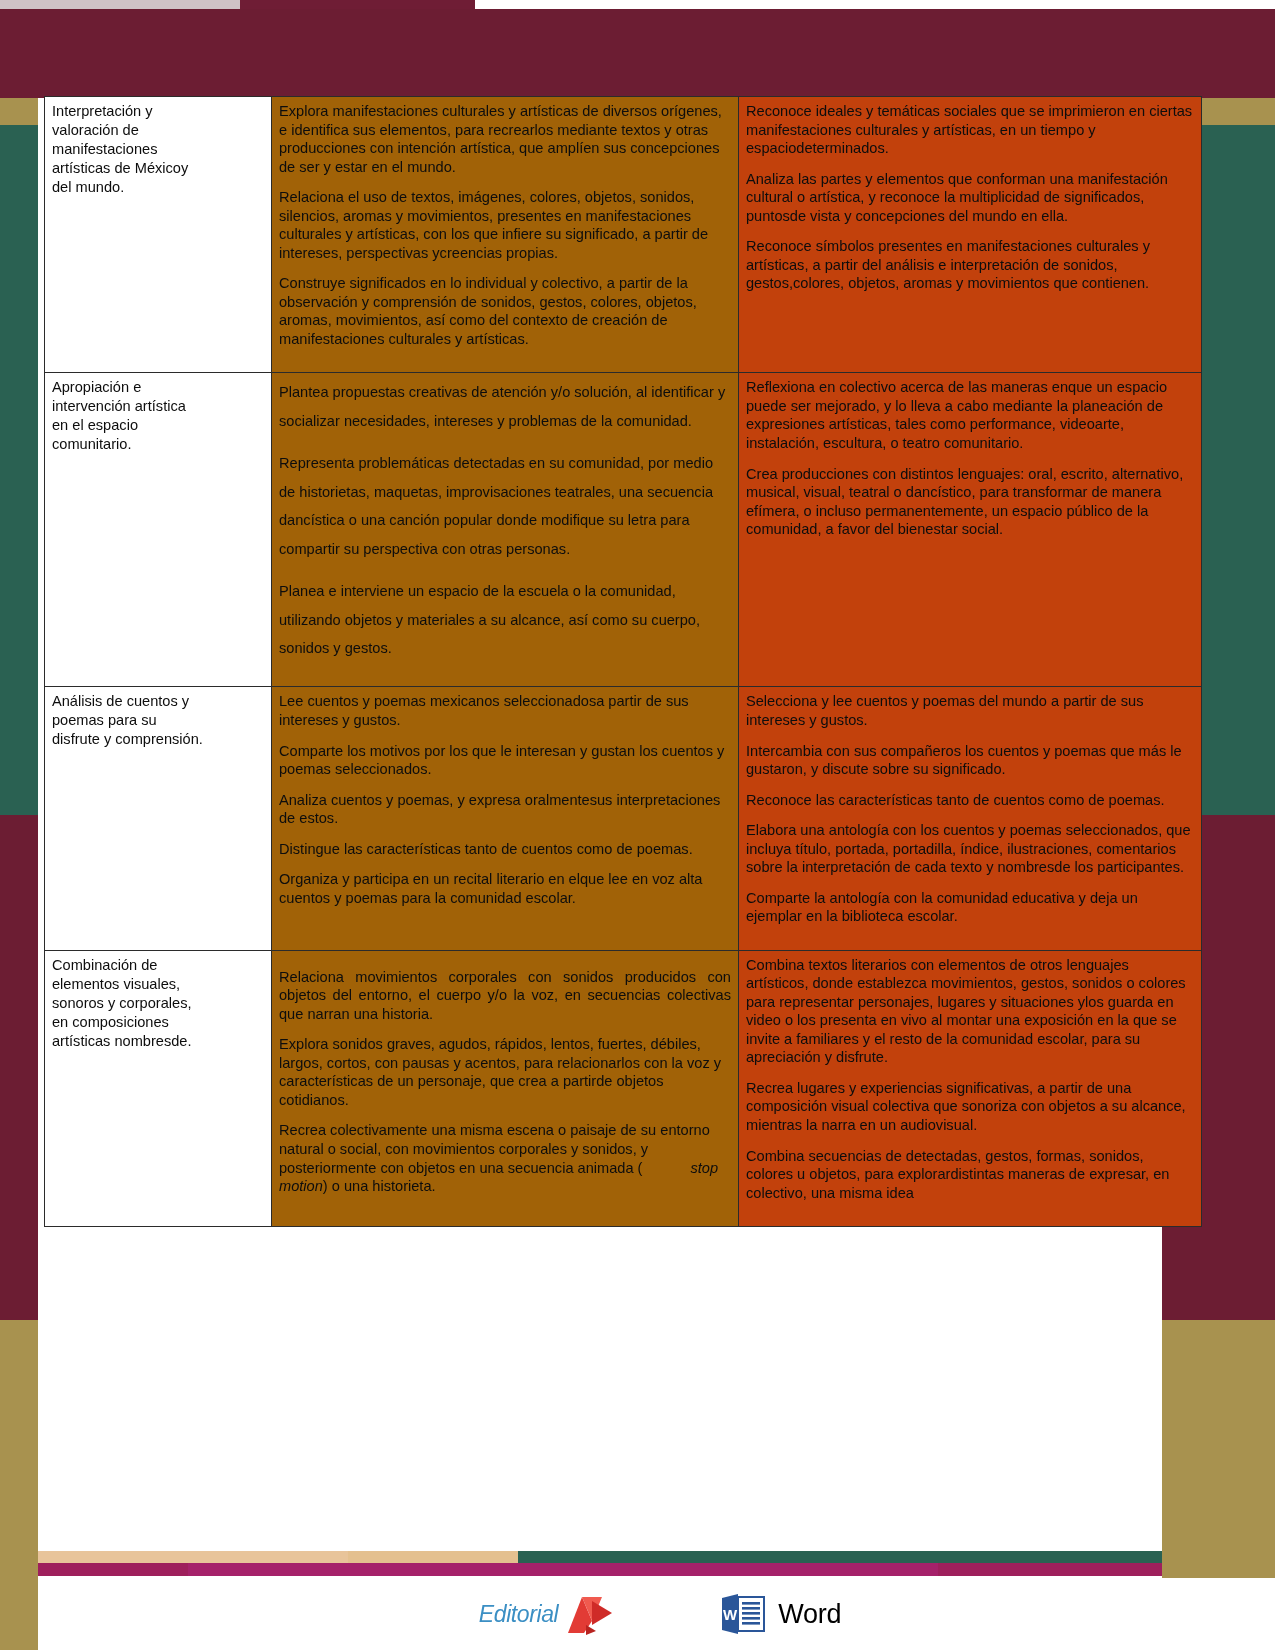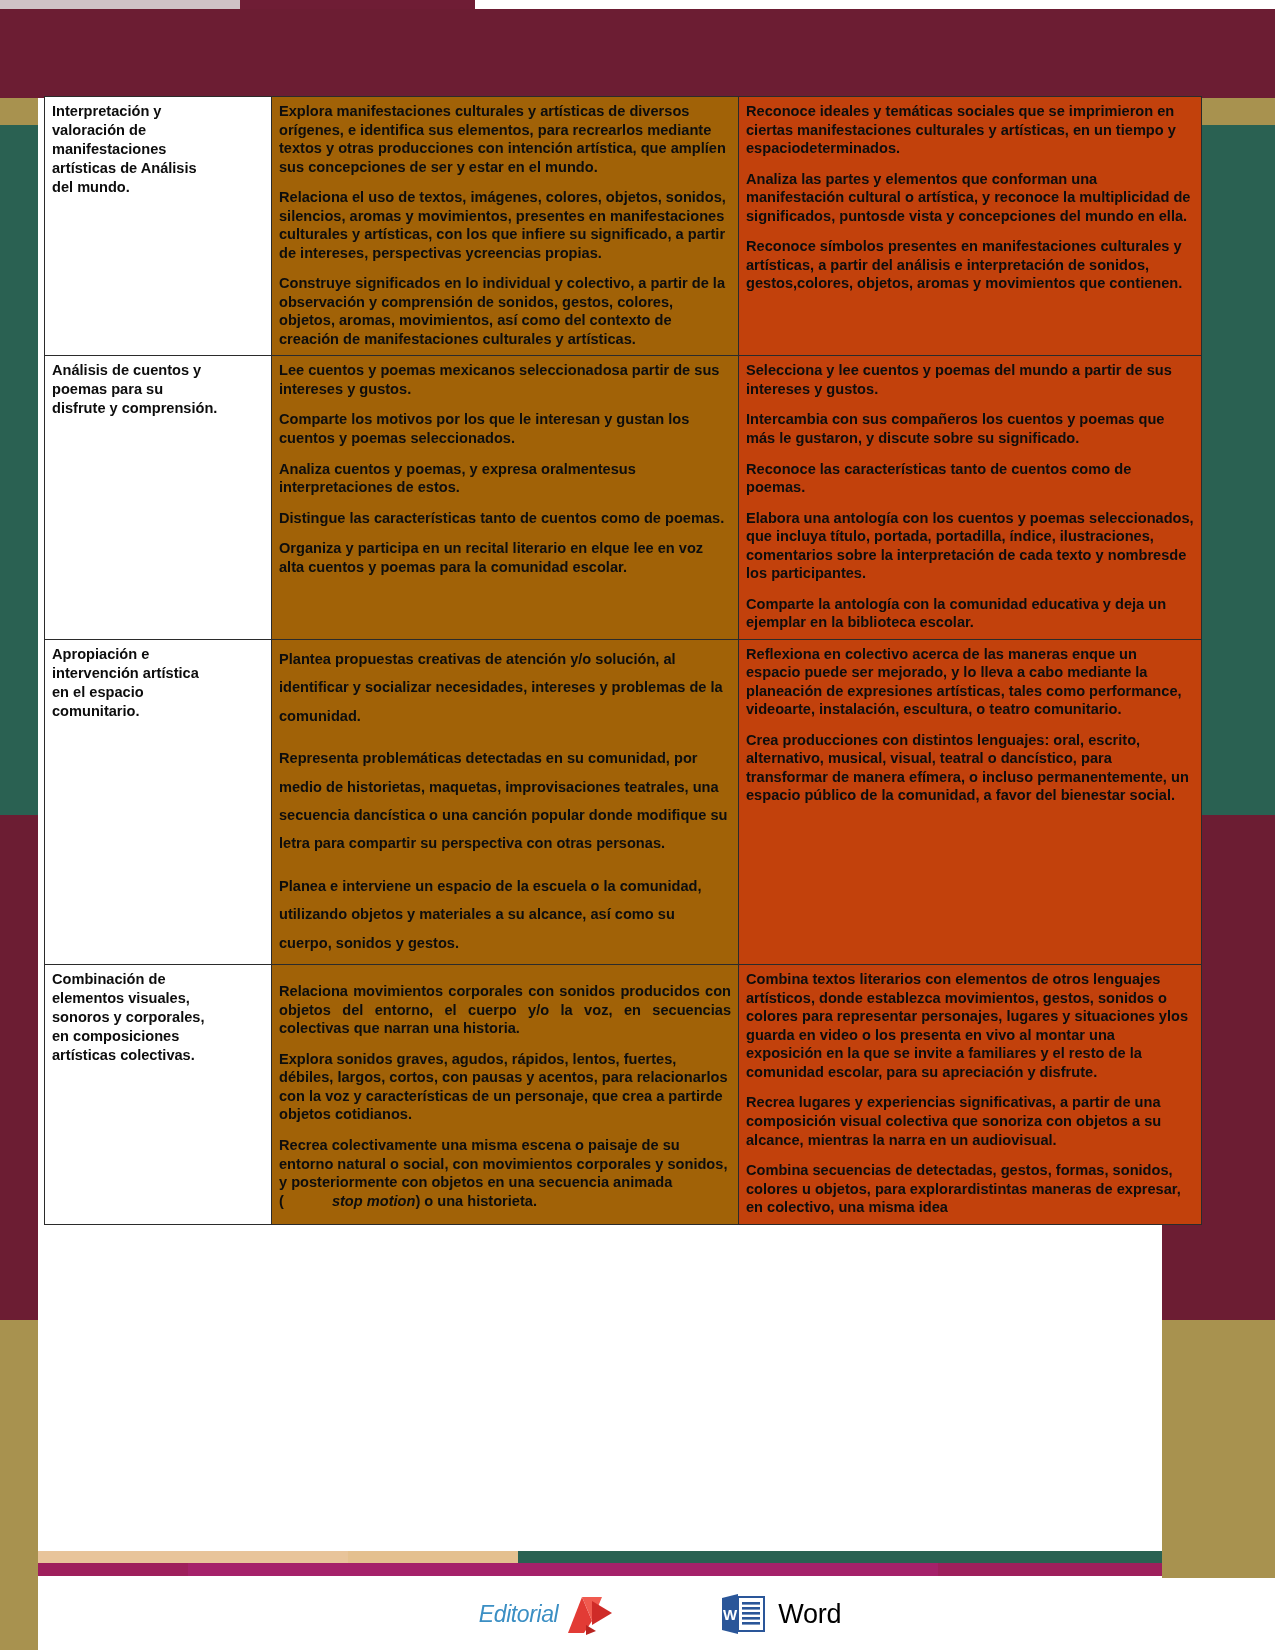--- a/index.html
+++ b/index.html
@@ -92,25 +92,24 @@
   .doc-table {
     position: absolute;
     left: 44px; top: 96px;
     width: 1114px;
     border-collapse: collapse;
     table-layout: fixed;
   }
   .doc-table td {
     border: 1px solid #2b2b2b;
     vertical-align: top;
-    padding: 5px 7px 7px 7px;
+    padding: 5px 7px 24px 7px;
     font-size: 14.6px;
     line-height: 1.27;
     color: #0d0d0d;
-    font-weight: bold;
   }
   .col-a { width: 212px; background: #ffffff; }
   .col-b { width: 452px; background: #a16207; }
   .col-c { width: 448px; background: #c2410c; }
 
   .doc-table p { margin: 0 0 12px 0; }
   .doc-table p:last-child { margin-bottom: 0; }
 
   .cell-title p { margin-bottom: 0; line-height: 1.30; }
   .loose p { line-height: 1.95; margin-bottom: 14px; }
@@ -184,32 +183,50 @@
 <div class="sheet"></div>
 
 <table class="doc-table">
   <tbody>
 
     <tr>
       <td class="col-a cell-title">
         <p>Interpretación y</p>
         <p>valoración de</p>
         <p>manifestaciones</p>
-        <p>artísticas de Análisis</p>
+        <p>artísticas de Méxicoy</p>
         <p>del mundo.</p>
       </td>
       <td class="col-b">
         <p>Explora manifestaciones culturales y artísticas de diversos orígenes, e identifica sus elementos, para recrearlos mediante textos y otras producciones con intención artística, que amplíen sus concepciones de ser y estar en el mundo.</p>
         <p>Relaciona el uso de textos, imágenes, colores, objetos, sonidos, silencios, aromas y movimientos, presentes en manifestaciones culturales y artísticas, con los que infiere su significado, a partir de intereses, perspectivas ycreencias propias.</p>
         <p>Construye significados en lo individual y colectivo, a partir de la observación y comprensión de sonidos, gestos, colores, objetos, aromas, movimientos, así como del contexto de creación de manifestaciones culturales y artísticas.</p>
       </td>
       <td class="col-c">
         <p>Reconoce ideales y temáticas sociales que se imprimieron en ciertas manifestaciones culturales y artísticas, en un tiempo y espaciodeterminados.</p>
         <p>Analiza las partes y elementos que conforman una manifestación cultural o artística, y reconoce la multiplicidad de significados, puntosde vista y concepciones del mundo en ella.</p>
         <p>Reconoce símbolos presentes en manifestaciones culturales y artísticas, a partir del análisis e interpretación de sonidos, gestos,colores, objetos, aromas y movimientos que contienen.</p>
+      </td>
+    </tr>
+
+    <tr>
+      <td class="col-a cell-title">
+        <p>Apropiación e</p>
+        <p>intervención artística</p>
+        <p>en el espacio</p>
+        <p>comunitario.</p>
+      </td>
+      <td class="col-b loose">
+        <p>Plantea propuestas creativas de atención y/o solución, al identificar y socializar necesidades, intereses y problemas de la comunidad.</p>
+        <p>Representa problemáticas detectadas en su comunidad, por medio de historietas, maquetas, improvisaciones teatrales, una secuencia dancística o una canción popular donde modifique su letra para compartir su perspectiva con otras personas.</p>
+        <p>Planea e interviene un espacio de la escuela o la comunidad, utilizando objetos y materiales a su alcance, así como su cuerpo, sonidos y gestos.</p>
+      </td>
+      <td class="col-c">
+        <p>Reflexiona en colectivo acerca de las maneras enque un espacio puede ser mejorado, y lo lleva a cabo mediante la planeación de expresiones artísticas, tales como performance, videoarte, instalación, escultura, o teatro comunitario.</p>
+        <p>Crea producciones con distintos lenguajes: oral, escrito, alternativo, musical, visual, teatral o dancístico, para transformar de manera efímera, o incluso permanentemente, un espacio público de la comunidad, a favor del bienestar social.</p>
       </td>
     </tr>
 
     <tr>
       <td class="col-a cell-title">
         <p>Análisis de cuentos y</p>
         <p>poemas para su</p>
         <p>disfrute y comprensión.</p>
       </td>
       <td class="col-b">
@@ -223,43 +240,25 @@
         <p>Selecciona y lee cuentos y poemas del mundo a partir de sus intereses y gustos.</p>
         <p>Intercambia con sus compañeros los cuentos y poemas que más le gustaron, y discute sobre su significado.</p>
         <p>Reconoce las características tanto de cuentos como de poemas.</p>
         <p>Elabora una antología con los cuentos y poemas seleccionados, que incluya título, portada, portadilla, índice, ilustraciones, comentarios sobre la interpretación de cada texto y nombresde los participantes.</p>
         <p>Comparte la antología con la comunidad educativa y deja un ejemplar en la biblioteca escolar.</p>
       </td>
     </tr>
 
     <tr>
       <td class="col-a cell-title">
-        <p>Apropiación e</p>
-        <p>intervención artística</p>
-        <p>en el espacio</p>
-        <p>comunitario.</p>
-      </td>
-      <td class="col-b loose">
-        <p>Plantea propuestas creativas de atención y/o solución, al identificar y socializar necesidades, intereses y problemas de la comunidad.</p>
-        <p>Representa problemáticas detectadas en su comunidad, por medio de historietas, maquetas, improvisaciones teatrales, una secuencia dancística o una canción popular donde modifique su letra para compartir su perspectiva con otras personas.</p>
-        <p>Planea e interviene un espacio de la escuela o la comunidad, utilizando objetos y materiales a su alcance, así como su cuerpo, sonidos y gestos.</p>
-      </td>
-      <td class="col-c">
-        <p>Reflexiona en colectivo acerca de las maneras enque un espacio puede ser mejorado, y lo lleva a cabo mediante la planeación de expresiones artísticas, tales como performance, videoarte, instalación, escultura, o teatro comunitario.</p>
-        <p>Crea producciones con distintos lenguajes: oral, escrito, alternativo, musical, visual, teatral o dancístico, para transformar de manera efímera, o incluso permanentemente, un espacio público de la comunidad, a favor del bienestar social.</p>
-      </td>
-    </tr>
-
-    <tr>
-      <td class="col-a cell-title">
         <p>Combinación de</p>
         <p>elementos visuales,</p>
         <p>sonoros y corporales,</p>
         <p>en composiciones</p>
-        <p>artísticas colectivas.</p>
+        <p>artísticas nombresde.</p>
       </td>
       <td class="col-b justify">
         <p class="j">Relaciona movimientos corporales con sonidos producidos con objetos del entorno, el cuerpo y/o la voz, en secuencias colectivas que narran una historia.</p>
         <p>Explora sonidos graves, agudos, rápidos, lentos, fuertes, débiles, largos, cortos, con pausas y acentos, para relacionarlos con la voz y características de un personaje, que crea a partirde objetos cotidianos.</p>
         <p>
           <span>Recrea colectivamente una misma escena o paisaje de su entorno natural o social, con movimientos corporales y sonidos, y posteriormente con objetos en una secuencia animada (</span><span class="it">stop motion</span><span>) o una historieta.</span>
         </p>
       </td>
       <td class="col-c">
         <p>Combina textos literarios con elementos de otros lenguajes artísticos, donde establezca movimientos, gestos, sonidos o colores para representar personajes, lugares y situaciones ylos guarda en video o los presenta en vivo al montar una exposición en la que se invite a familiares y el resto de la comunidad escolar, para su apreciación y disfrute.</p>

